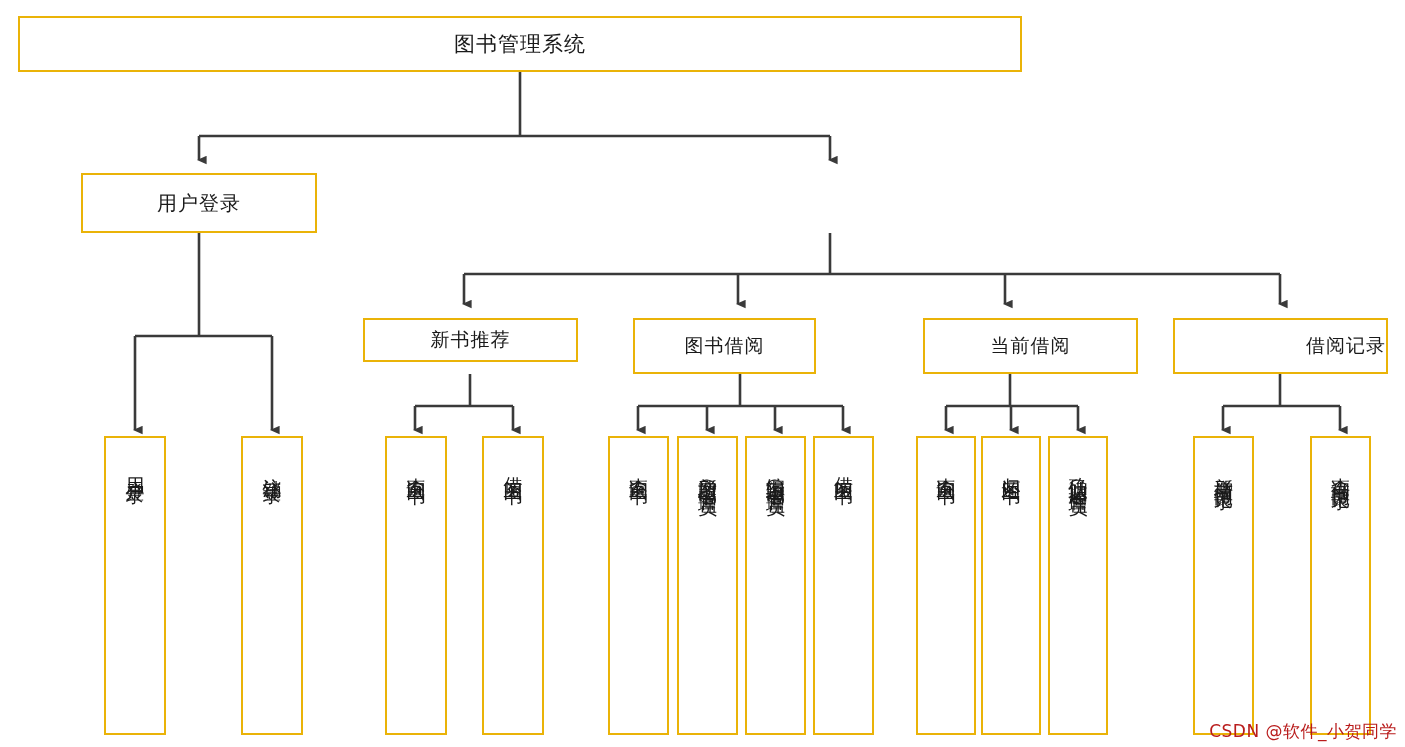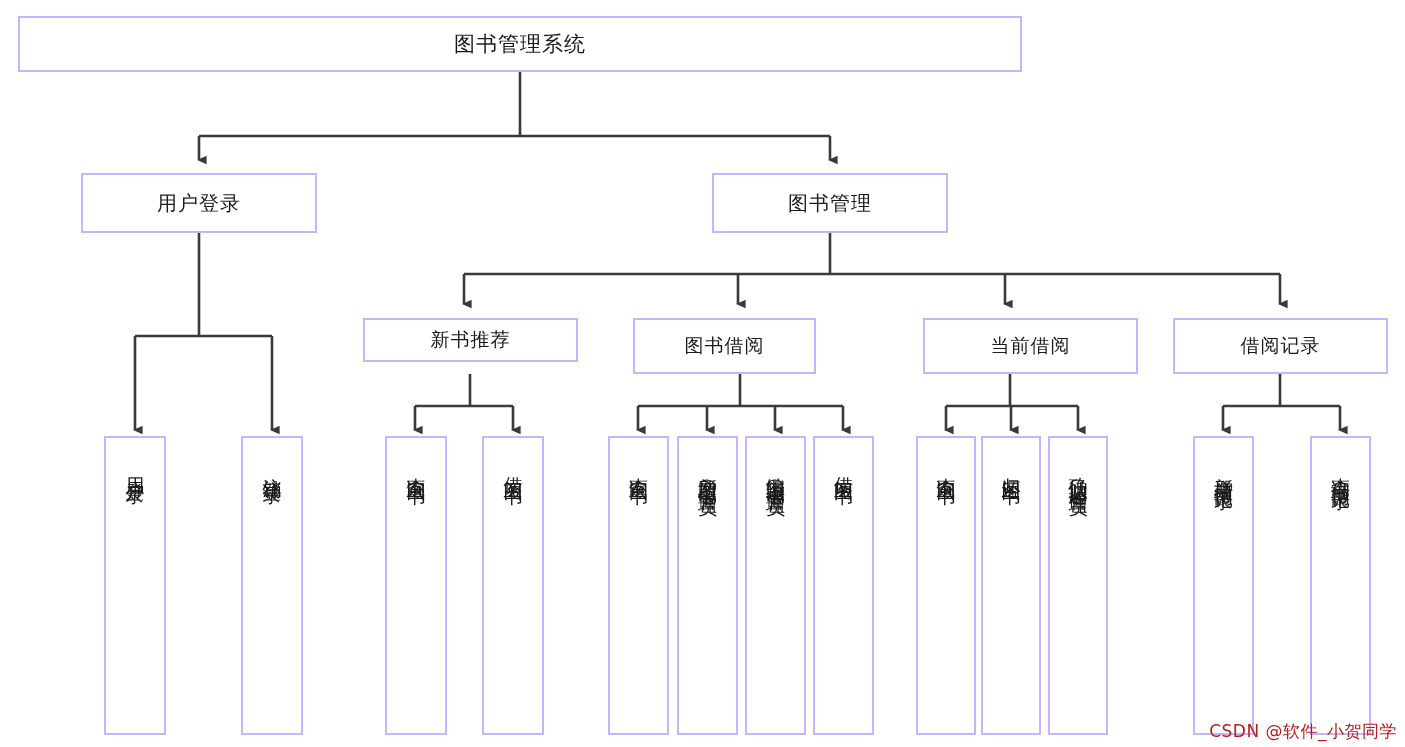--- a/index.html
+++ b/index.html
@@ -23,21 +23,21 @@
     left: 0;
     top: 0;
     width: 1405px;
     height: 747px;
     pointer-events: none;
   }
   .node {
     position: absolute;
     box-sizing: border-box;
     background: #ffffff;
-    border: 2px solid #c4b5fd;
+    border: 2px solid #eab308;
     display: flex;
     align-items: center;
     justify-content: center;
     color: #1a1a1a;
   }
   .node.root {
     font-size: 21px;
   }
   .node.level2 {
     font-size: 20px;
@@ -128,34 +128,31 @@
     </g>
   </svg>
 
   <div class="node root" style="left:18px; top:16px; width:1004px; height:56px;">
     <span class="hlabel">图书管理系统</span>
   </div>
 
   <div class="node level2" style="left:81px; top:173px; width:236px; height:60px;">
     <span class="hlabel">用户登录</span>
   </div>
-  <div class="node level2" style="left:712px; top:173px; width:236px; height:60px;">
-    <span class="hlabel">图书管理</span>
-  </div>
 
   <div class="node level3" style="left:363px; top:318px; width:215px; height:44px;">
     <span class="hlabel">新书推荐</span>
   </div>
   <div class="node level3" style="left:633px; top:318px; width:183px; height:56px;">
     <span class="hlabel">图书借阅</span>
   </div>
   <div class="node level3" style="left:903px; top:318px; width:215px; height:56px;margin-left:20px;">
     <span class="hlabel">当前借阅</span>
   </div>
-  <div class="node level3" style="left:1173px; top:318px; width:215px; height:56px;">
+  <div class="node level3" style="left:1173px; top:318px; width:215px; height:56px;justify-content:flex-end;">
     <span class="hlabel">借阅记录</span>
   </div>
 
   <div class="node leaf" style="left:104px; top:436px; width:62px; height:299px;">
     <span class="vlabel">用户登录</span>
   </div>
   <div class="node leaf" style="left:241px; top:436px; width:62px; height:299px;">
     <span class="vlabel">注销登录</span>
   </div>
 

